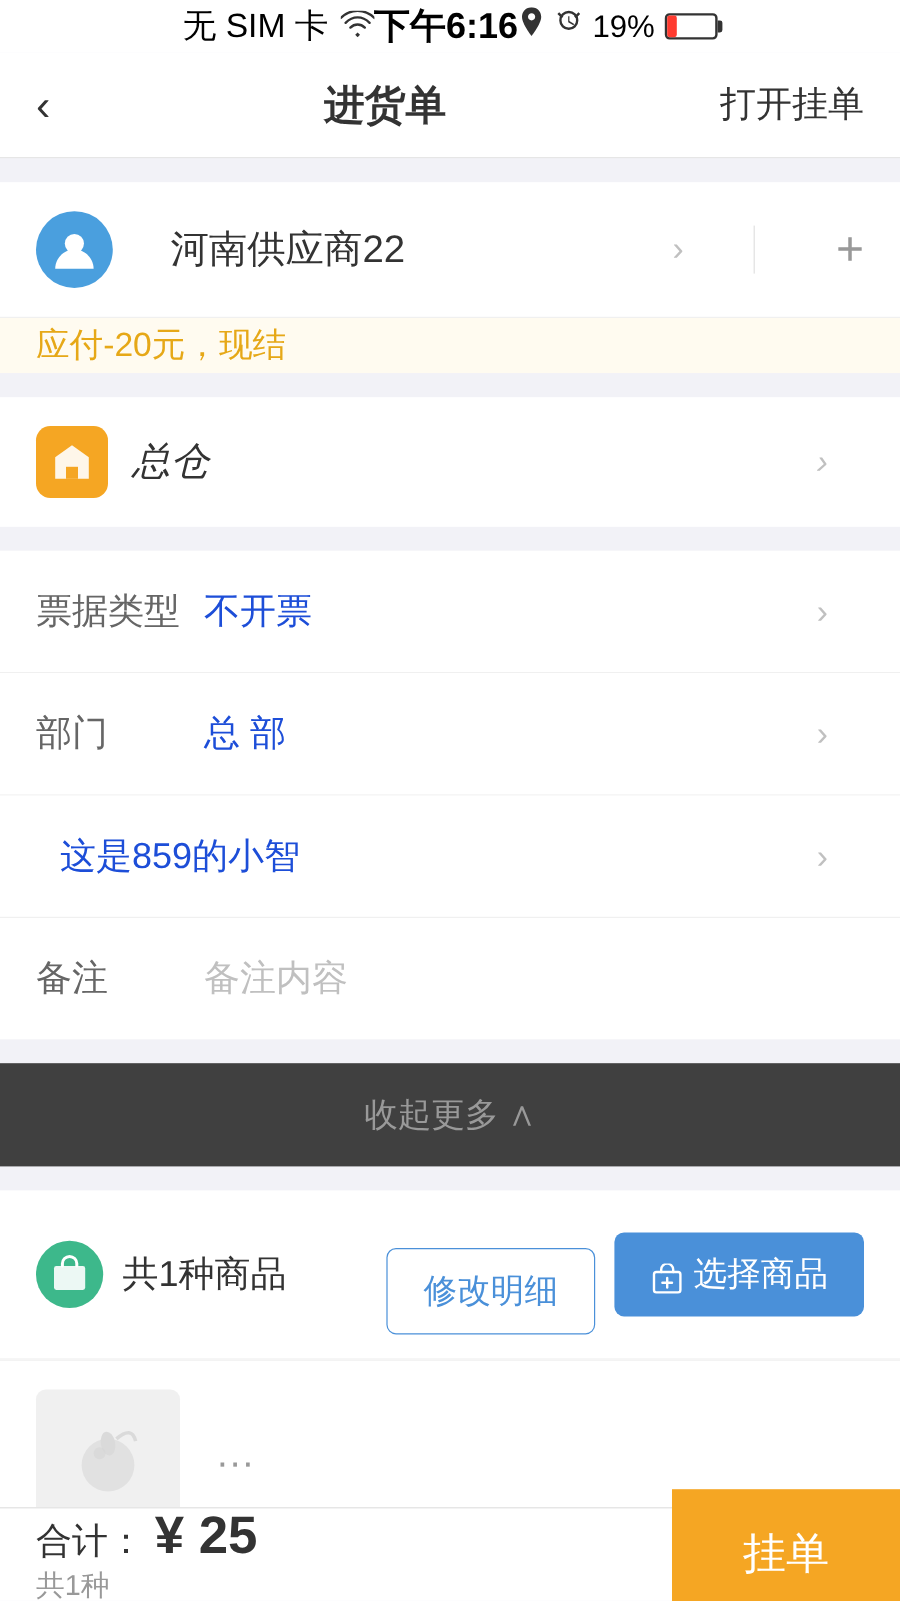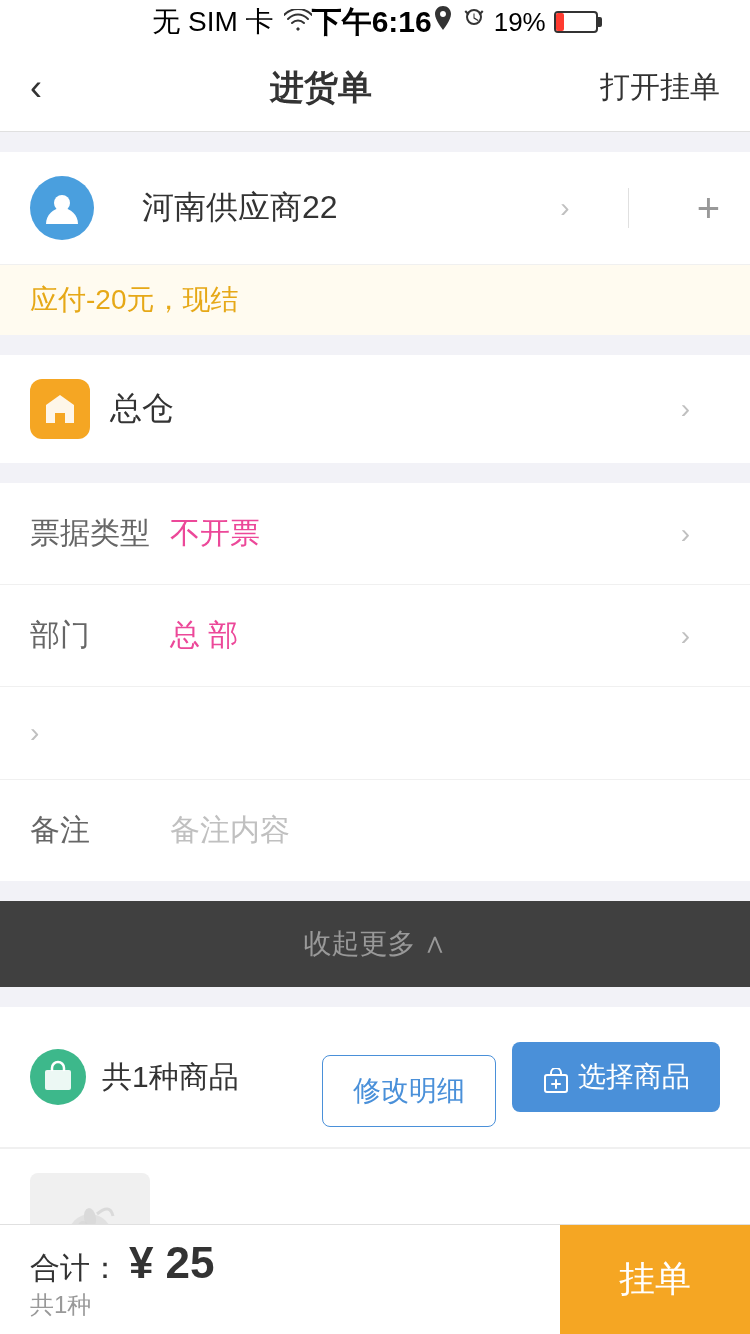--- a/index.html
+++ b/index.html
@@ -132,31 +132,32 @@
     .divider-vertical {
       width: 1px;
       height: 40px;
       background: #e0e0e0;
       margin-right: 30px;
     }
 
     
     .notice-row {
       background: #fffbf0;
-      padding: 16px 30px;
+      padding: 4px 30px;
       font-size: 28px;
       color: #e6a817;
     }
 
     
     .warehouse-row {
       display: flex;
       align-items: center;
       padding: 24px 30px;
       background: #fff;
+      font-style: italic;
     }
     .warehouse-icon {
       width: 60px;
       height: 60px;
       border-radius: 12px;
       background: #f5a623;
       display: flex;
       align-items: center;
       justify-content: center;
       margin-right: 20px;
@@ -183,21 +184,21 @@
     .form-row:last-child { border-bottom: none; }
     .form-label {
       font-size: 30px;
       color: #666;
       width: 120px;
       flex-shrink: 0;
     }
     .form-value {
       flex: 1;
       font-size: 30px;
-      color: #ec4899;
+      color: #1d4ed8;
       padding-left: 20px;
     }
     .form-value.placeholder {
       color: #c0c0c0;
     }
 
     
     .collapse-row {
       background: #404040;
       display: flex;
@@ -289,21 +290,21 @@
       cursor: pointer;
       padding: 10px;
     }
 
     
     .bottom-bar {
       position: fixed;
       bottom: 0;
       left: 0;
       width: 750px;
-      height: 110px;
+      height: 78px;
       display: flex;
       align-items: center;
       background: #fff;
       border-top: 1px solid #e0e0e0;
     }
     .total-section {
       flex: 1;
       padding: 10px 30px;
     }
     .total-label {
@@ -424,20 +425,21 @@
     <div class="form-label">票据类型</div>
     <div class="form-value">不开票</div>
     <div class="chevron-icon">›</div>
   </div>
   <div class="form-row">
     <div class="form-label">部门</div>
     <div class="form-value">总 部</div>
     <div class="chevron-icon">›</div>
   </div>
   <div class="form-row">
+    <div class="form-value">这是859的小智</div>
     <div class="chevron-icon">›</div>
   </div>
   <div class="form-row">
     <div class="form-label">备注</div>
     <div class="form-value placeholder">备注内容</div>
   </div>
 </div>
 
 <div class="collapse-row">收起更多 ∧</div>
 

